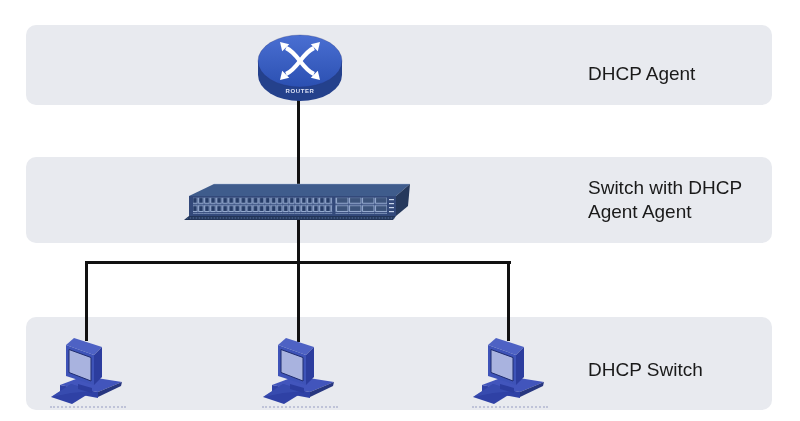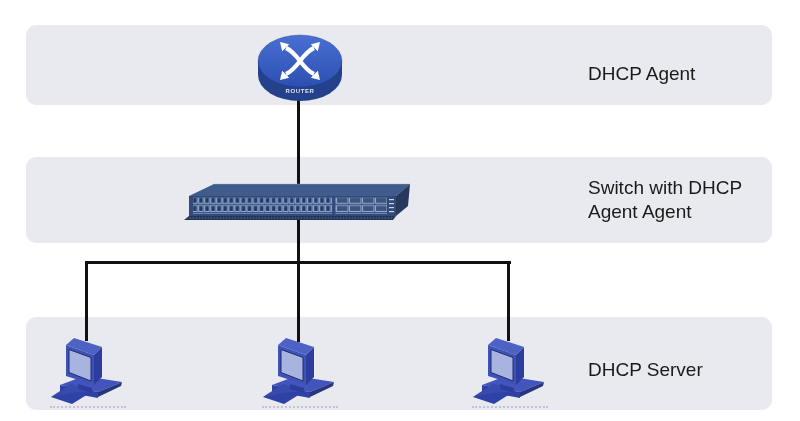--- a/index.html
+++ b/index.html
@@ -148,15 +148,15 @@
   <svg class="icon" id="pc-3" width="84" height="70" viewBox="0 0 84 70">
       <use href="#pc-sym"></use>
     </svg>
 
   <div class="pcshadow" id="pcshadow-1"></div>
   <div class="pcshadow" id="pcshadow-2"></div>
   <div class="pcshadow" id="pcshadow-3"></div>
 
   <div class="rowlabel" id="label-server">DHCP Agent</div>
   <div class="rowlabel" id="label-relay">Switch with DHCP Agent Agent</div>
-  <div class="rowlabel" id="label-clients">DHCP Server</div>
+  <div class="rowlabel" id="label-clients">DHCP Switch</div>
 
 </div>
 
 </body></html>

